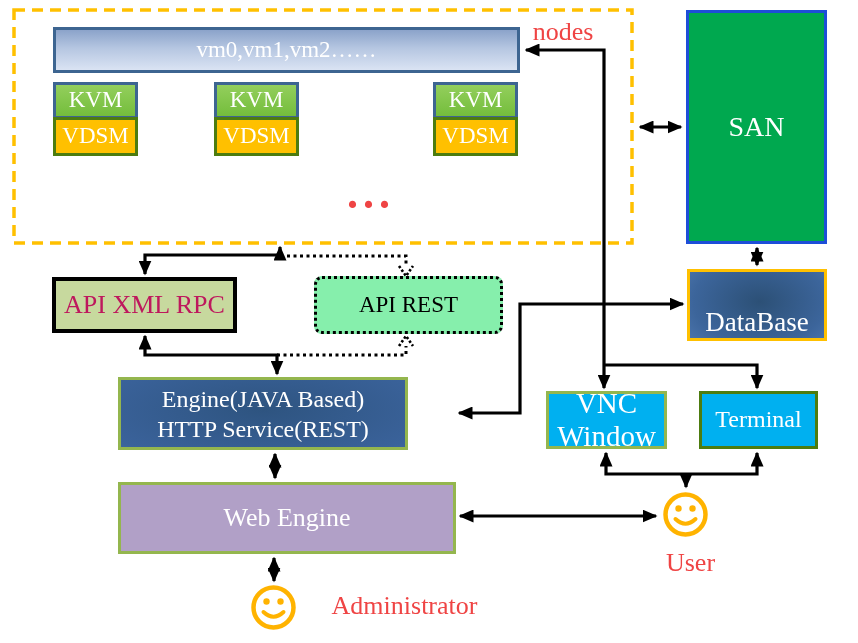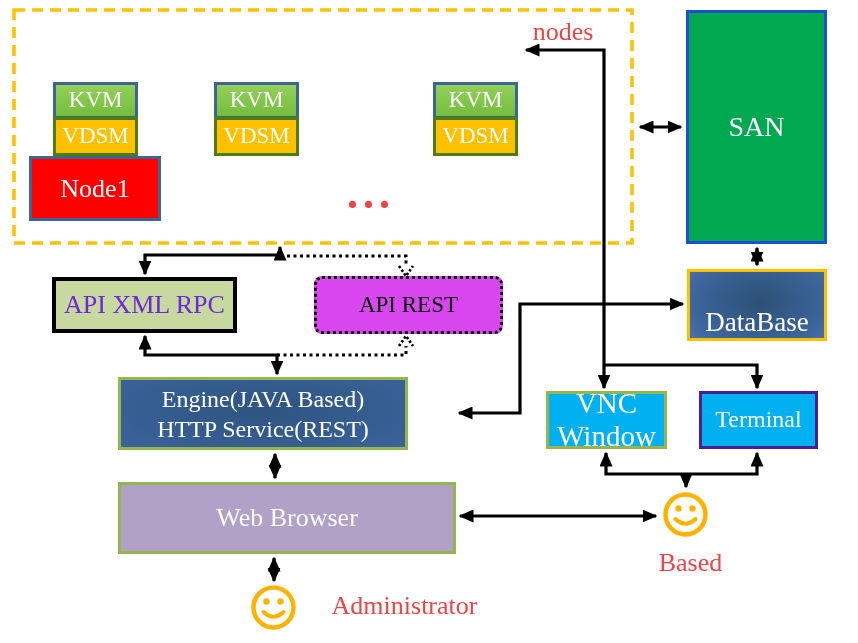--- a/index.html
+++ b/index.html
@@ -22,51 +22,51 @@
   .node{width:132px;height:65px;top:156px;border:3px solid #3D6591;background:#FF0000;font-size:26px;}
   .dots{left:342px;top:168px;width:58px;height:42px;align-items:flex-end;justify-content:center;
     font-size:44px;font-weight:bold;letter-spacing:5px;line-height:0.72;}
   .nodes-lbl{left:523px;top:16px;width:80px;height:32px;font-size:26px;}
   
   .san{left:686px;top:10px;width:141px;height:234px;border:3px solid #1d4ed8;background:#00A84F;font-size:28px;}
   .database{left:687px;top:269px;width:140px;height:72px;border:3px solid #FFC000;
     background:radial-gradient(ellipse 90% 120% at 52% 45%,#2C5076 0%,#3C659B 55%,#5C86BE 100%);font-size:27px;justify-content:flex-end;}
   
   .api-xml{left:52px;top:277px;width:185px;height:56px;border:4px solid #000;background:#C7D99E;
-    color:#6d28d9;font-size:26px;}
+    color:#be185d;font-size:26px;}
   .api-rest{left:314px;top:276px;width:189px;height:58px;border:3px dotted #000;border-radius:8px;
-    background:#d946ef;color:#000;font-size:23px;line-height:1.2;}
+    background:#86efac;color:#000;font-size:23px;line-height:1.2;}
   .engine{left:118px;top:377px;width:290px;height:73px;border:3px solid #94B64E;
     background:radial-gradient(ellipse 120% 160% at 50% 45%,#2E5480 0%,#3A629A 50%,#5E87BE 100%);
     font-size:24px;line-height:1.25;}
   .webbrowser{left:118px;top:482px;width:338px;height:72px;border:3px solid #94B64E;background:#B1A0C7;font-size:26px;}
   .vnc{left:546px;top:391px;width:121px;height:58px;border:3px solid #94B64E;background:#00B0F0;font-size:29px;line-height:1.15;}
-  .terminal{left:699px;top:391px;width:119px;height:58px;border:3px solid #4c1d95;background:#00B0F0;font-size:24px;}
+  .terminal{left:699px;top:391px;width:119px;height:58px;border:3px solid #4d7c0f;background:#00B0F0;font-size:24px;}
   
   .smiley{position:absolute;width:47px;height:47px;}
   .user-icon{left:662px;top:491px;}
   .admin-icon{left:250px;top:584px;}
   .user-lbl{left:648px;top:548px;width:85px;height:30px;font-size:26px;}
   .admin-lbl{left:322px;top:590px;width:165px;height:32px;font-size:26px;}
   .overlay{position:absolute;left:0;top:0;z-index:10;pointer-events:none;}
 </style>
 </head>
 <body>
 
 <div class="stage">
 
+  <div class="box vm-bar">
+    <span>vm0,vm1,vm2……</span>
+  </div>
 
   <div class="box kvm" style="left:53px;">
       <span>KVM</span>
     </div>
   <div class="box vdsm" style="left:53px;">
       <span>VDSM</span>
-    </div>
-  <div class="box node" style="left:29px;">
-      <span>Node1</span>
     </div>
 
   <div class="box kvm" style="left:214px;">
       <span>KVM</span>
     </div>
   <div class="box vdsm" style="left:214px;">
       <span>VDSM</span>
     </div>
 
   <div class="box kvm" style="left:433px;">
@@ -90,39 +90,39 @@
       <span>API XML RPC</span>
     </div>
   <div class="box api-rest">
     <span>API REST</span>
   </div>
   <div class="box engine">
     <span>Engine(JAVA Based)</span>
     <span>HTTP Service(REST)</span>
   </div>
   <div class="box webbrowser">
-      <span>Web Browser</span>
+      <span>Web Engine</span>
     </div>
   <div class="box vnc">
     <span>VNC</span>
     <span>Window</span>
   </div>
   <div class="box terminal">
       <span>Terminal</span>
     </div>
 
   <div class="smiley user-icon">
     <svg width="47" height="47" viewBox="0 0 47 47">
       <circle cx="23.5" cy="23.5" r="20" fill="#fff" stroke="#FFB300" stroke-width="4.5"></circle>
       <circle cx="16.5" cy="17.5" r="3.2" fill="#FFB300"></circle>
       <circle cx="30.5" cy="17.5" r="3.2" fill="#FFB300"></circle>
       <path d="M13.5,28 Q23.5,37.5 33.5,28" fill="none" stroke="#FFB300" stroke-width="4" stroke-linecap="round"></path>
     </svg>
   </div>
-  <div class="lbl user-lbl">Based</div>
+  <div class="lbl user-lbl">User</div>
 
   <div class="smiley admin-icon">
     <svg width="47" height="47" viewBox="0 0 47 47">
       <circle cx="23.5" cy="23.5" r="20" fill="#fff" stroke="#FFB300" stroke-width="4.5"></circle>
       <circle cx="16.5" cy="17.5" r="3.2" fill="#FFB300"></circle>
       <circle cx="30.5" cy="17.5" r="3.2" fill="#FFB300"></circle>
       <path d="M13.5,28 Q23.5,37.5 33.5,28" fill="none" stroke="#FFB300" stroke-width="4" stroke-linecap="round"></path>
     </svg>
   </div>
   <div class="lbl admin-lbl">Administrator</div>

